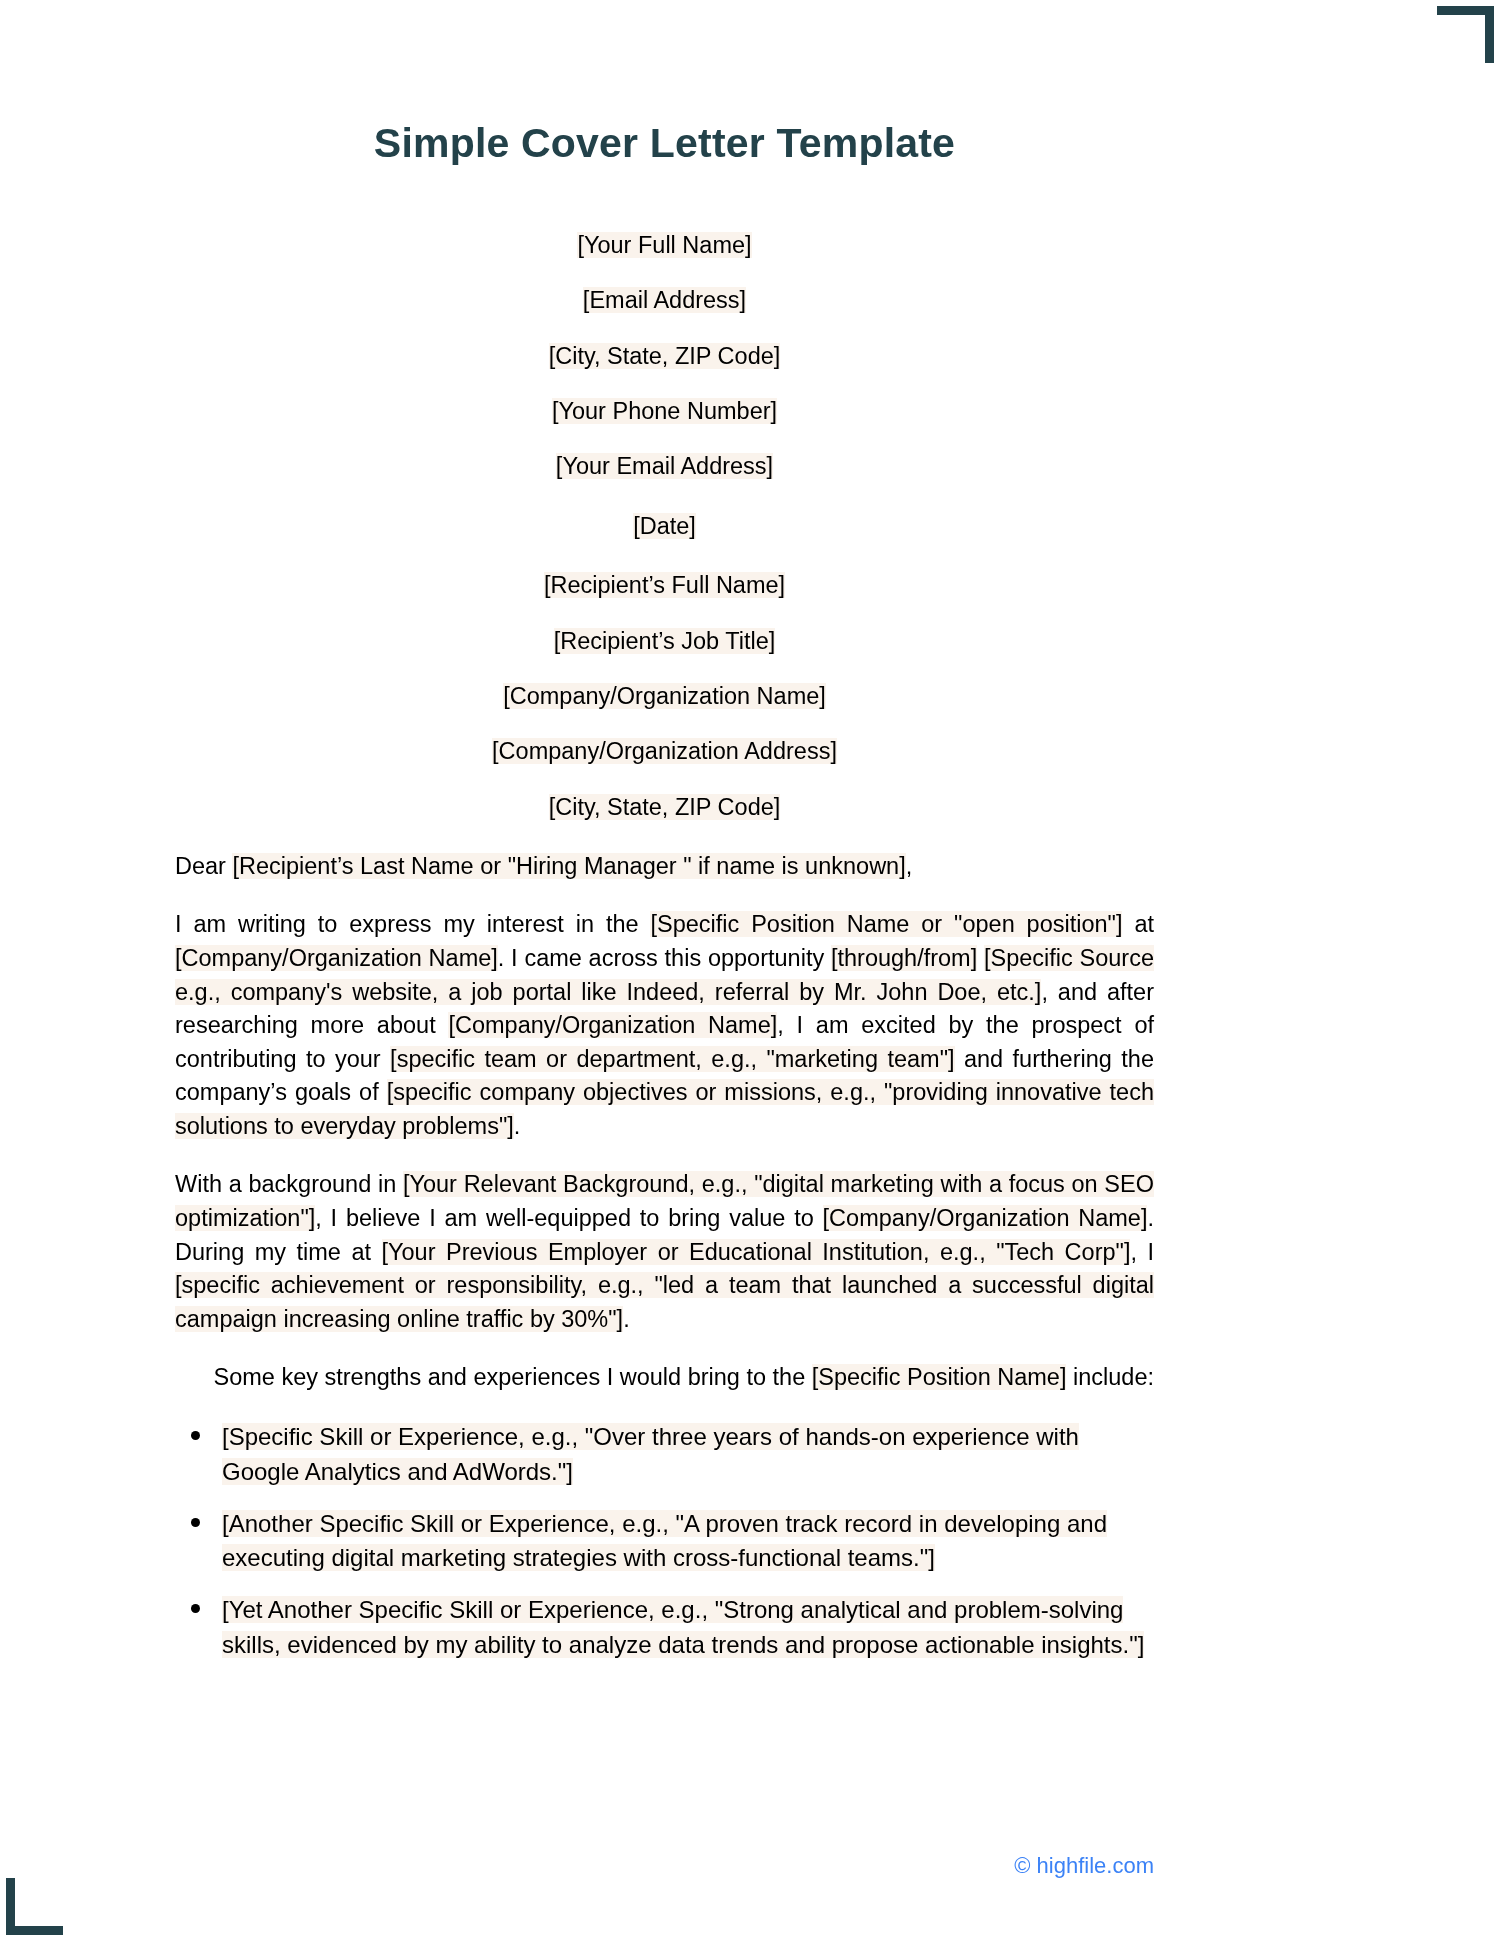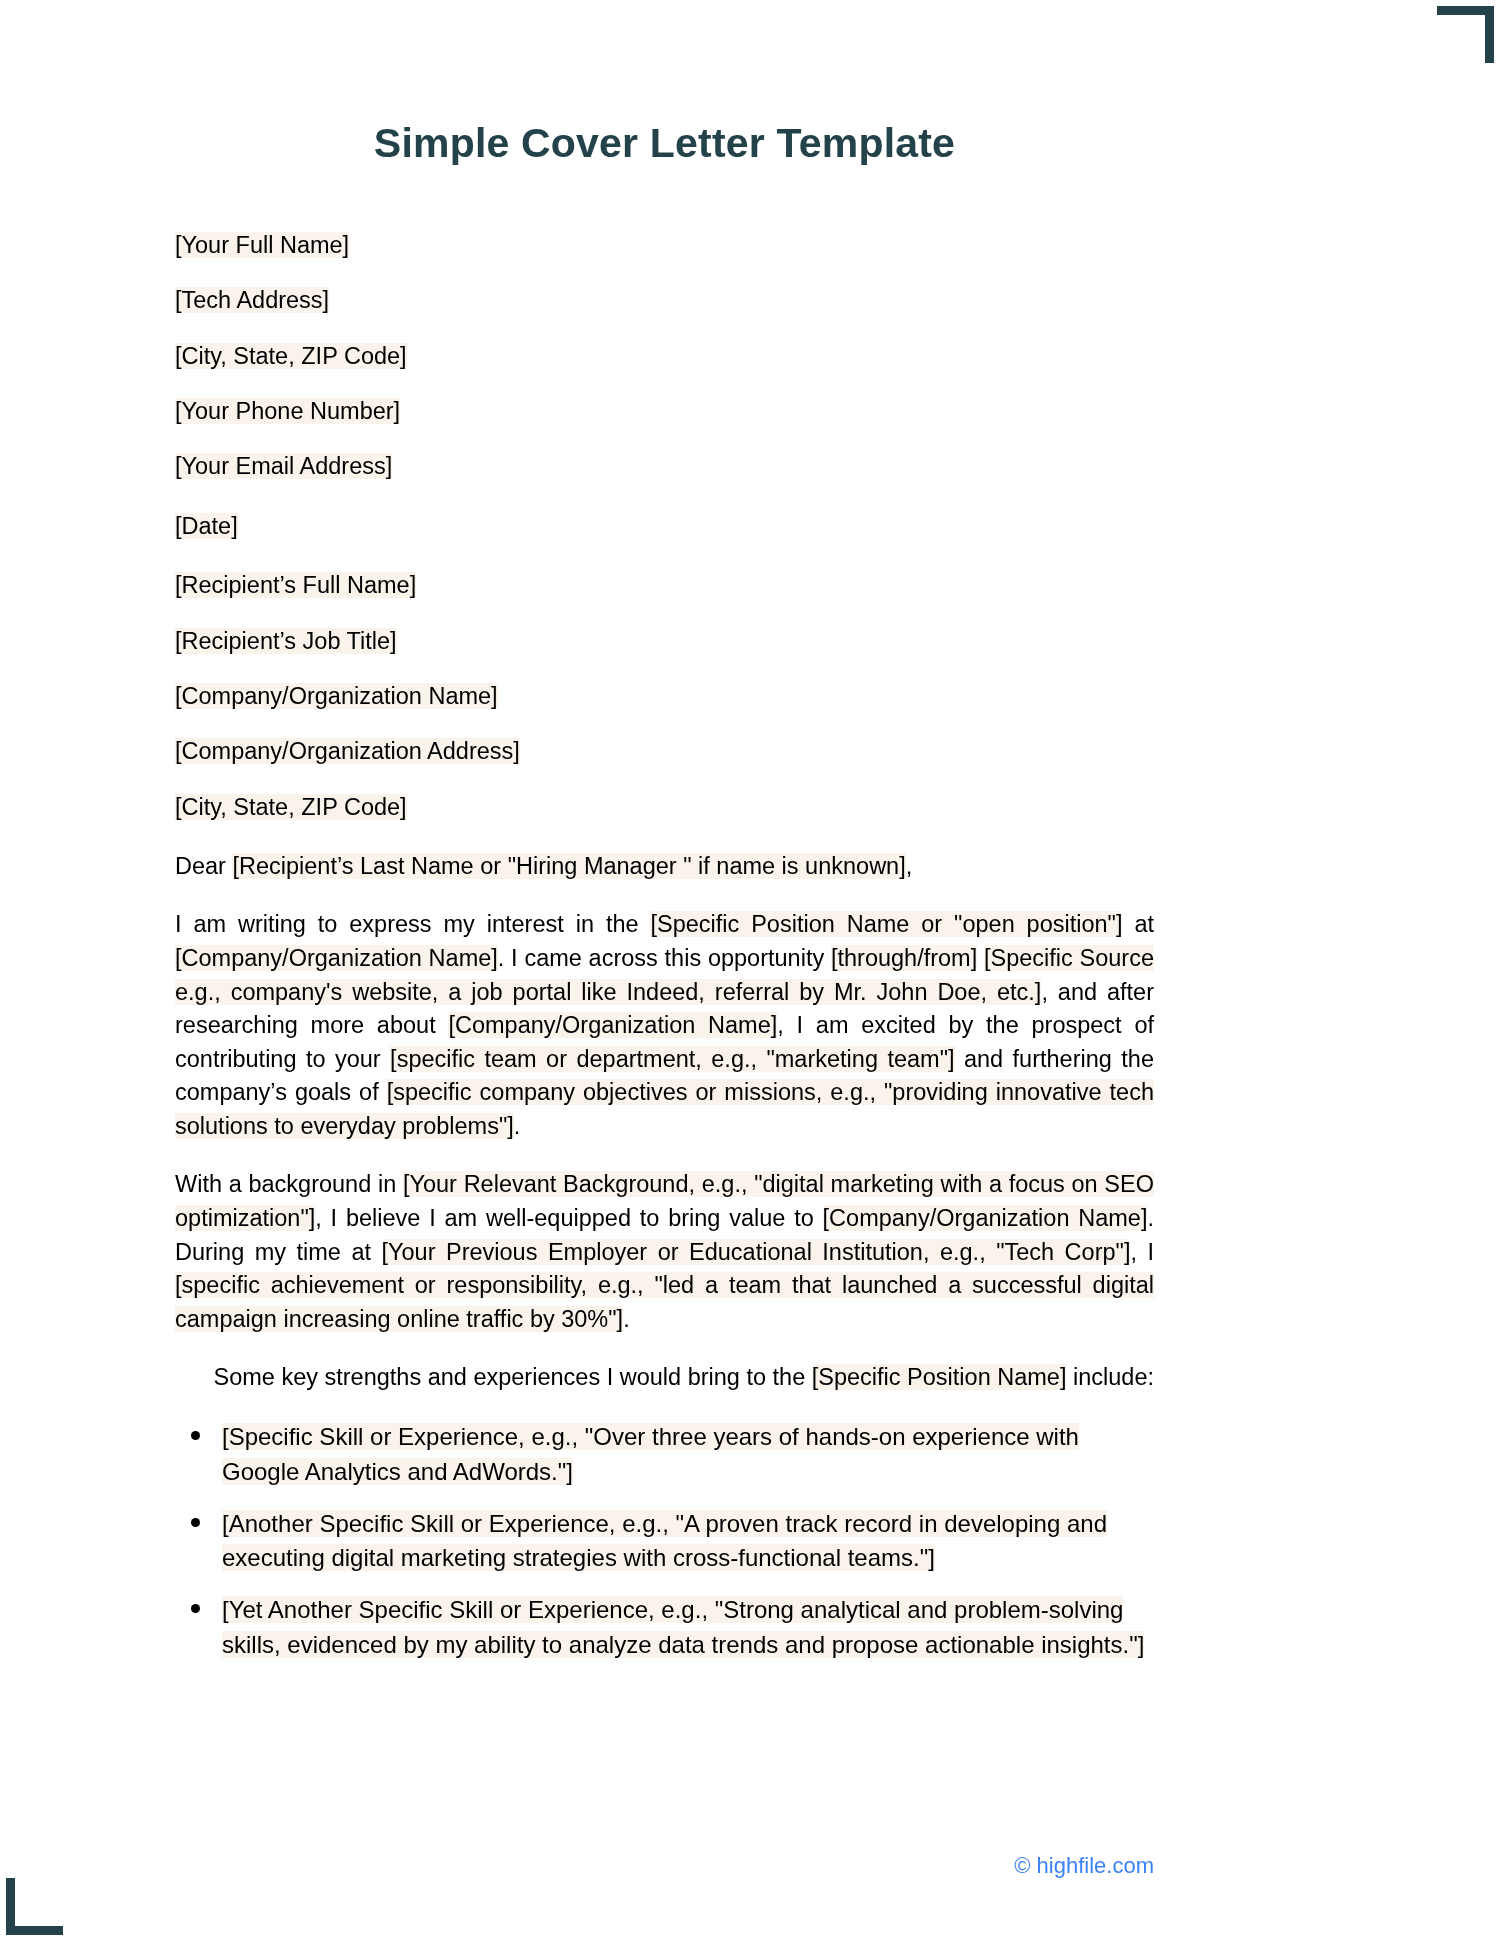--- a/index.html
+++ b/index.html
@@ -58,20 +58,21 @@
 
   .content {
     margin-top: 62px;
     color: #000000;
     font-size: 23.5px;
     line-height: 1.42;
   }
 
   .addr-line {
     margin: 0 0 22px 0;
+    text-align: center;
   }
   .addr-line:last-child { margin-bottom: 0; }
 
   .block-gap-lg { height: 26px; }
 
   .para {
     margin: 0 0 25px 0;
     text-align: justify;
     line-height: 1.43;
   }
@@ -128,21 +129,21 @@
 <div class="corner corner-bl"></div>
 
 <div class="page">
 
   <h1 class="doc-title">Simple Cover Letter Template</h1>
 
   <div class="content">
 
     <div>
       <p class="addr-line"><span class="hl">[Your Full Name]</span></p>
-      <p class="addr-line"><span class="hl">[Tech Address]</span></p>
+      <p class="addr-line"><span class="hl">[Email Address]</span></p>
       <p class="addr-line"><span class="hl">[City, State, ZIP Code]</span></p>
       <p class="addr-line"><span class="hl">[Your Phone Number]</span></p>
       <p class="addr-line"><span class="hl">[Your Email Address]</span></p>
     </div>
 
     <div class="block-gap-lg"></div>
 
     <div>
       <p class="addr-line"><span class="hl">[Date]</span></p>
     </div>

